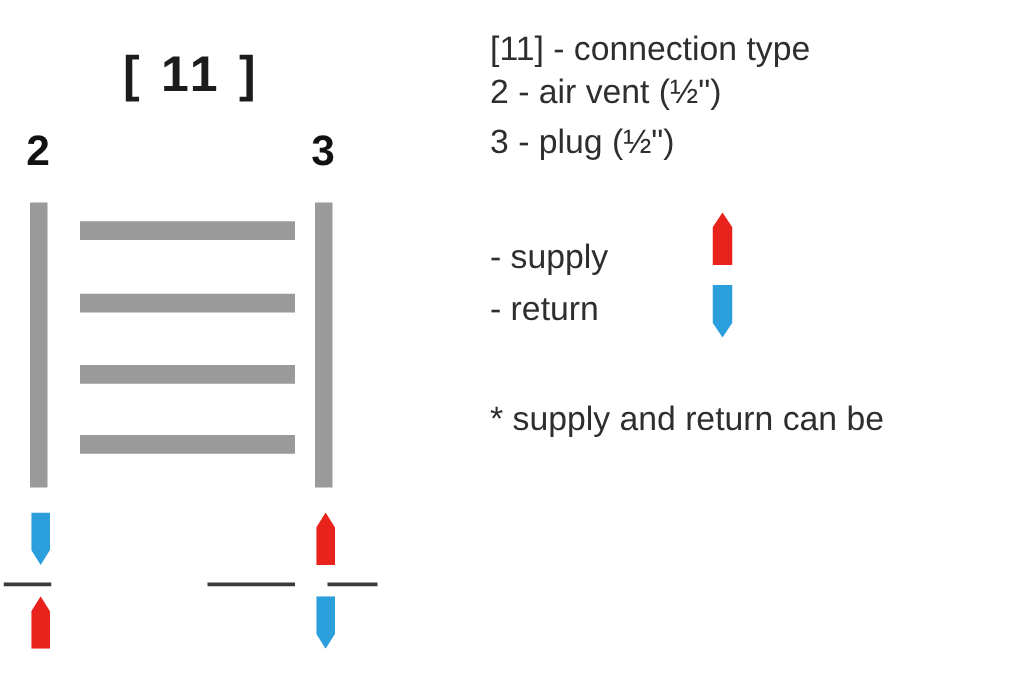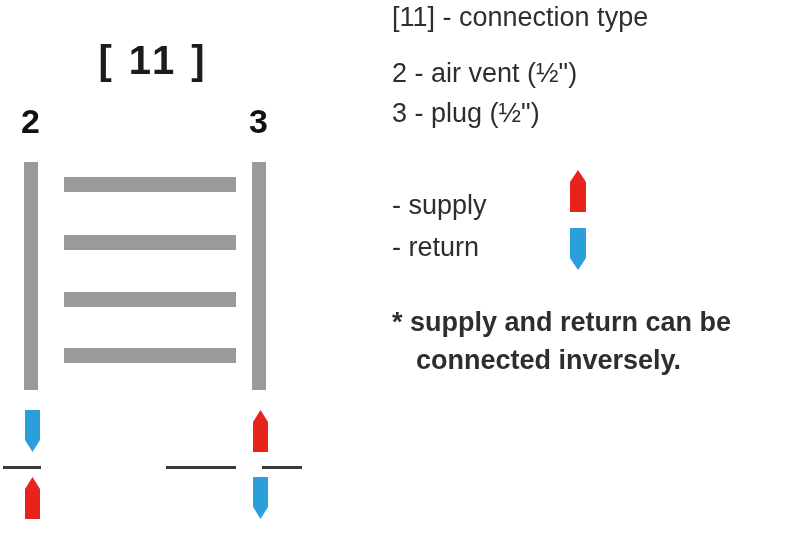--- a/index.html
+++ b/index.html
@@ -105,45 +105,44 @@
     height: 542px;
   }
 
   .legend-line {
     position: absolute;
     font-size: 27px;
     line-height: 1;
     color: #2e2e2e;
     white-space: nowrap;
   }
-  #legend-connection { left: 0px;  top: 4px; }
+  #legend-connection { left: 0px;  top: 26px; }
   #legend-airvent    { left: 0px;  top: 60px; }
   #legend-plug       { left: 0px;  top: 100px; }
 
   #legend-supply-text { left: 0px; top: 192px; }
   #legend-return-text { left: 0px; top: 234px; }
 
   .legend-arrow {
     position: absolute;
     width: 16px;
     height: 42px;
   }
   .legend-arrow svg { display: block; width: 100%; height: 100%; }
   #legend-supply-arrow { left: 178px; top: 170px; }
   #legend-return-arrow { left: 178px; top: 228px; }
 
   #legend-note {
     position: absolute;
     left: 0px;
-    top: 303px;
+    top: 316px;
     width: 400px;
     font-size: 27px;
     line-height: 1.42;
     color: #2e2e2e;
-    font-weight: bold;
   }
   #legend-note .note-indent {
     display: block;
     padding-left: 24px;
   }
 </style>
 </head>
 <body>
 
 <div id="diagram-panel">
@@ -210,15 +209,14 @@
   </div>
 
   <div class="legend-arrow" id="legend-return-arrow">
     <svg viewBox="0 0 16 42" preserveAspectRatio="none">
       <polygon points="0,0 16,0 16,30 8,42 0,30" fill="#2b9fdc"></polygon>
     </svg>
   </div>
 
   <div id="legend-note">
     <span>* supply and return can be</span>
-    <span class="note-indent">connected inversely.</span>
   </div>
 </div>
 
 </body></html>

